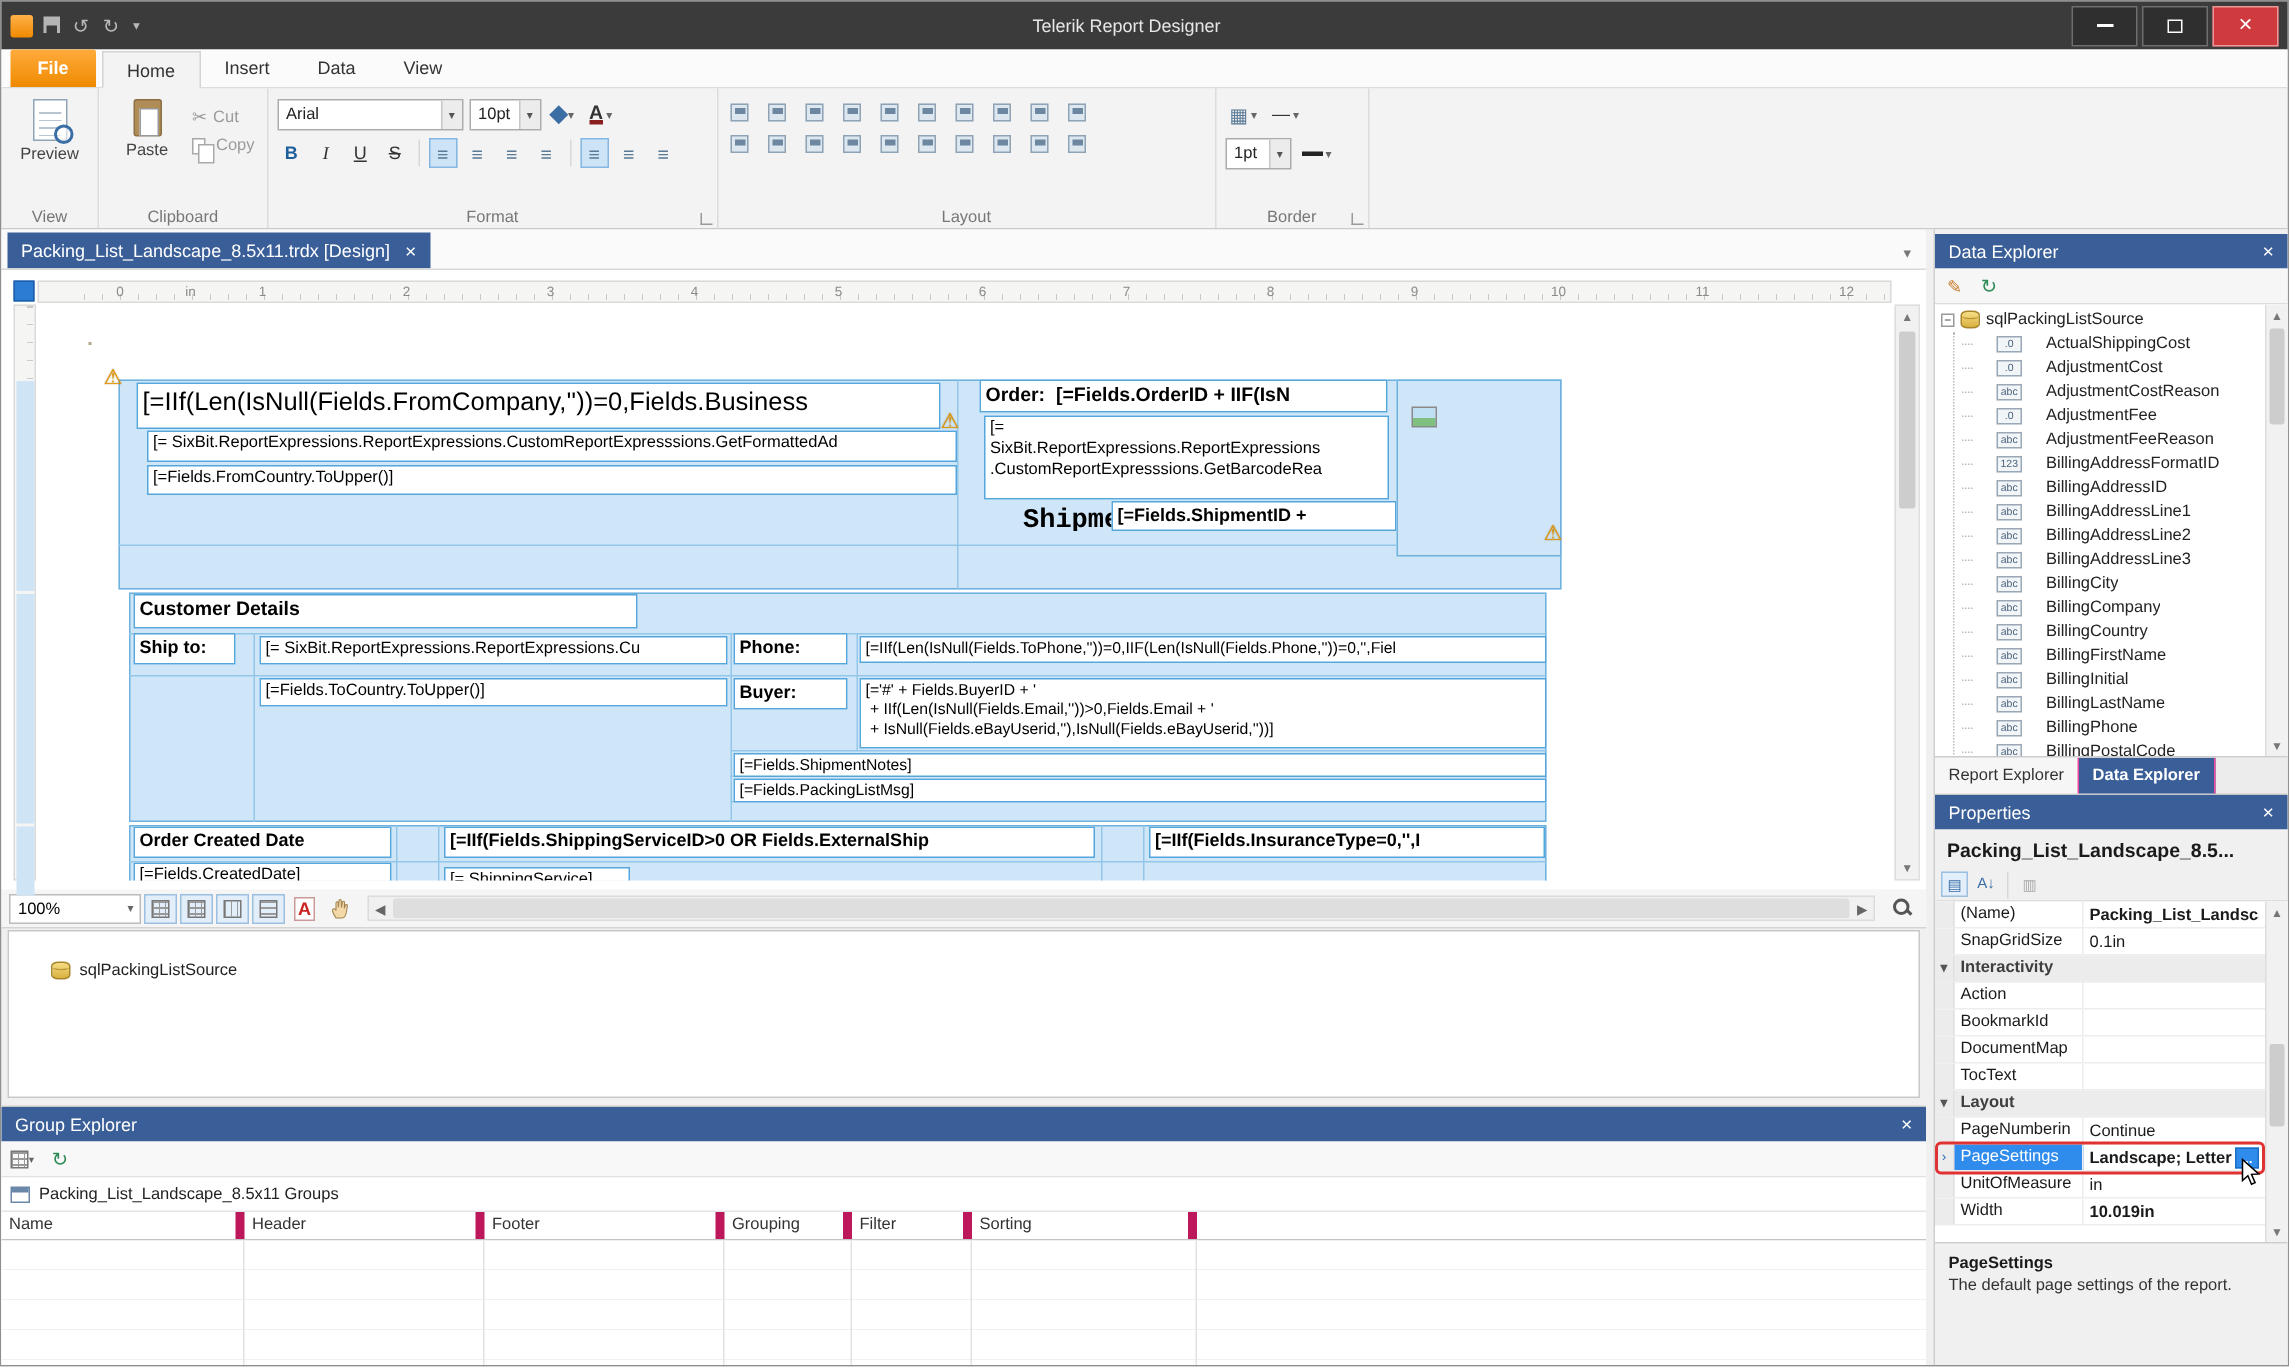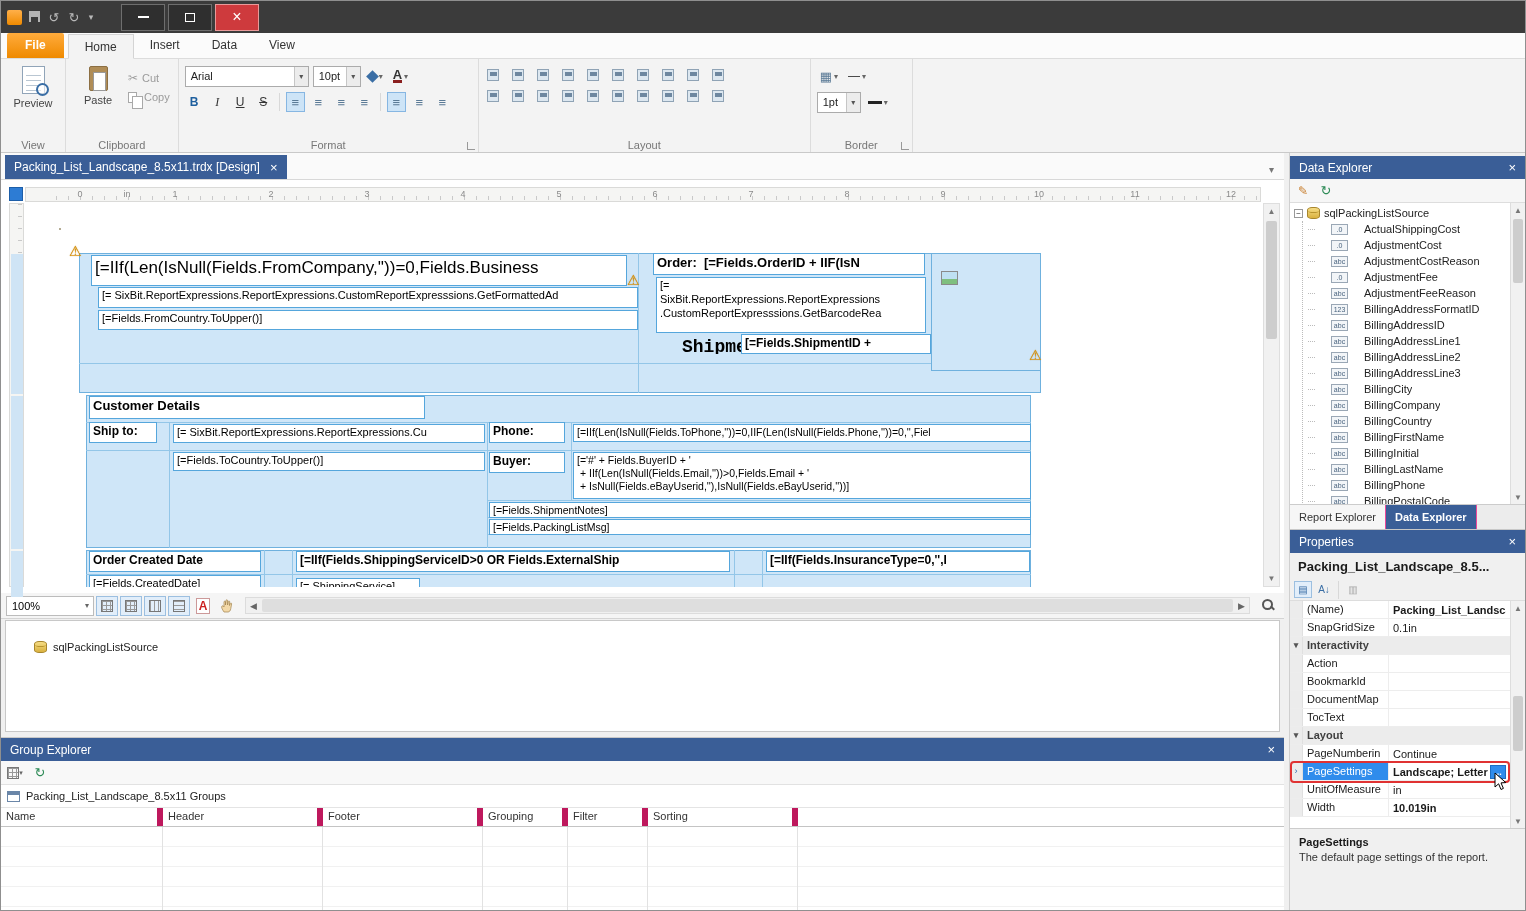--- a/index.html
+++ b/index.html
@@ -196,20 +196,21 @@
 <div id="app">
 
   <div class="titlebar">
     <div class="tb-left">
       <span class="app-icon"></span>
       <span class="tb-icon"><span class="floppy"></span></span>
       <span class="tb-icon">↺</span>
       <span class="tb-icon">↻</span>
       <span class="tb-icon small">▾</span>
     </div>
+    <div class="tb-title">Telerik Report Designer</div>
     <div class="tb-right">
       <div class="win-btn">
           <span class="glyph-min"></span>
         </div>
       <div class="win-btn">
           <span class="glyph-max"></span>
         </div>
       <div class="win-btn close">×</div>
     </div>
   </div>

